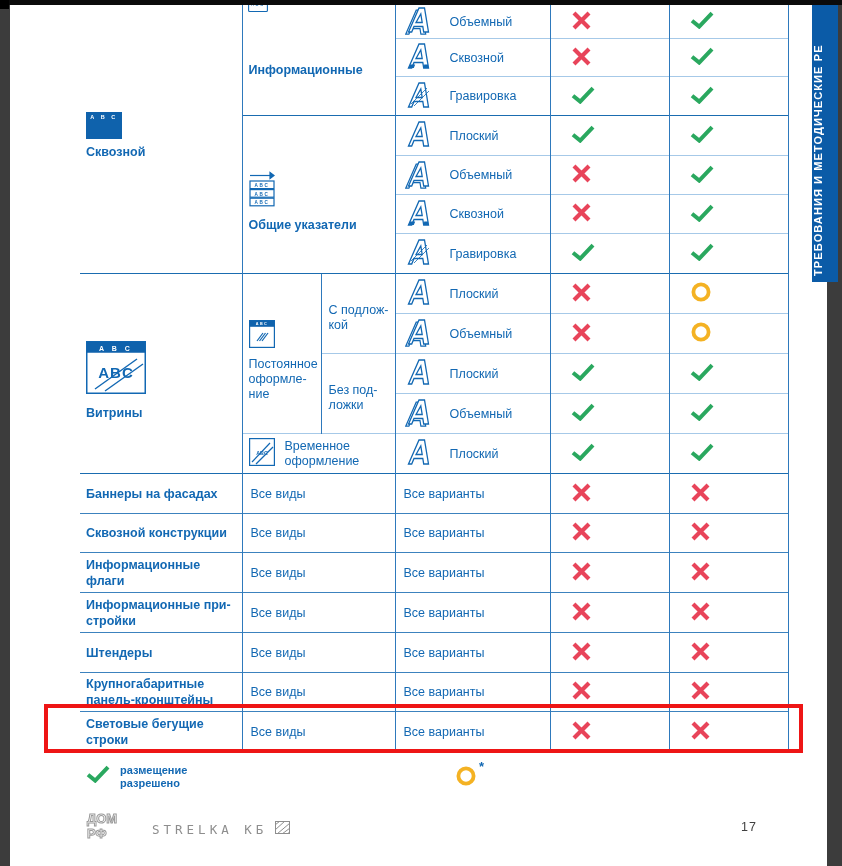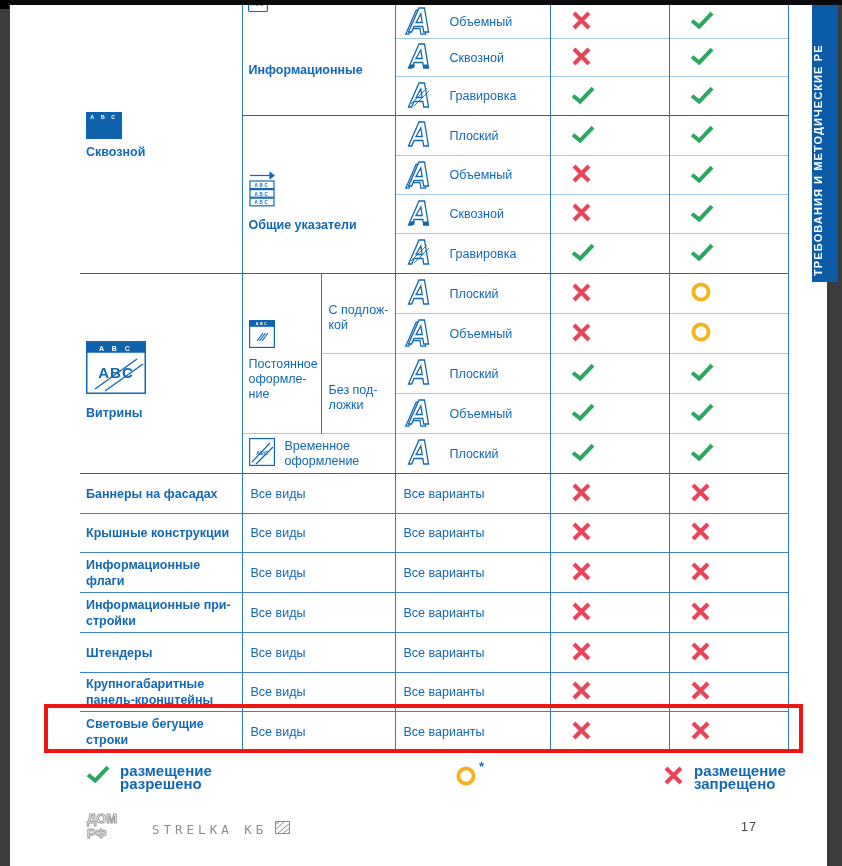--- a/index.html
+++ b/index.html
@@ -40,21 +40,21 @@
   .perm-icon{display:block;margin:14px 0 6px 6px;}
   .temp-wrap{display:flex;align-items:center;padding-left:6px;}
   .temp-wrap .tlabel{margin-left:10px;font-weight:normal;line-height:15px;}
   .sub{font-weight:normal;line-height:15px;padding:9px 6px 0 7px;}
   .gcell-label{font-weight:normal;}
   
   .hl-rect{position:absolute;left:34px;top:699px;width:759px;height:49px;
       border:4px solid #ee1515;box-sizing:border-box;z-index:6;pointer-events:none;}
   
   .legend-item{position:absolute;display:flex;align-items:flex-start;}
-  .legend-item .ltext{margin-left:10px;color:#1268b3;font-size:15px;font-weight:bold;line-height:13px;padding-top:1px;}
+  .legend-item .ltext{margin-left:10px;color:#1268b3;font-size:11px;font-weight:bold;line-height:13px;padding-top:1px;}
   .lg-ic{position:relative;flex:none;margin-top:2px;}
   .ast{position:absolute;right:-7px;top:-6px;color:#1268b3;font-size:13px;font-weight:bold;}
   
   .footer-logo{position:absolute;left:76px;top:806px;}
   .strelka{position:absolute;left:142px;top:816px;color:#8e8e8e;font-size:12.5px;
       font-family:"DejaVu Sans Mono","Liberation Mono",monospace;letter-spacing:4px;display:flex;align-items:center;}
   .strelka .hatch{margin-left:8px;}
   .pagenum{position:absolute;left:731px;top:815px;color:#404040;font-size:12.5px;letter-spacing:1px;}
 </style>
 </head>
@@ -405,21 +405,21 @@
             </td>
         <td class="mark-cell"><svg width="21" height="21" viewBox="0 0 21 21">
                 <path d="M3 3 L18 18 M18 3 L3 18" fill="none" stroke="#e8445a" stroke-width="4.2"></path>
               </svg></td>
         <td class="mark-cell lastcol"><svg width="21" height="21" viewBox="0 0 21 21">
                 <path d="M3 3 L18 18 M18 3 L3 18" fill="none" stroke="#e8445a" stroke-width="4.2"></path>
               </svg></td>
       </tr>
       <tr class="sep" style="height:39px">
         <td class="c1">
-              <div class="name">Крышные конструкции</div>
+              <div class="name">Сквозной конструкции</div>
             </td>
         <td colspan="2">
               <div class="plain">Все виды</div>
             </td>
         <td>
               <div class="plain">Все варианты</div>
             </td>
         <td class="mark-cell"><svg width="21" height="21" viewBox="0 0 21 21">
                 <path d="M3 3 L18 18 M18 3 L3 18" fill="none" stroke="#e8445a" stroke-width="4.2"></path>
               </svg></td>
@@ -520,26 +520,20 @@
     <div class="legend-item" style="left:76px;top:758px">
       <span class="lg-ic"><svg width="24" height="18" viewBox="0 0 24 18">
             <path d="M2 9.8 L9.2 15.6 L22 2.2" fill="none" stroke="#2aa85f" stroke-width="4"></path>
           </svg></span>
       <span class="ltext" style="max-width:100px">размещение разрешено</span>
     </div>
     <div class="legend-item" style="left:445px;top:758px">
       <span class="lg-ic"><svg width="22" height="22" viewBox="0 0 22 22">
             <circle cx="11" cy="11" r="7.6" fill="none" stroke="#f4b223" stroke-width="3.8"></circle>
           </svg><span class="ast">*</span></span>
-    </div>
-    <div class="legend-item" style="left:653px;top:758px">
-      <span class="lg-ic"><svg width="21" height="21" viewBox="0 0 21 21">
-            <path d="M3 3 L18 18 M18 3 L3 18" fill="none" stroke="#e8445a" stroke-width="4.2"></path>
-          </svg></span>
-      <span class="ltext" style="max-width:100px">размещение запрещено</span>
     </div>
 
     <span class="footer-logo">
       <svg width="36" height="30" viewBox="0 0 36 30">
         <text x="1" y="12" font-size="13" font-weight="bold" fill="none" stroke="#9a9a9a" stroke-width="1" font-family="Liberation Sans">ДОМ</text>
         <text x="1" y="27" font-size="13" font-weight="bold" fill="none" stroke="#9a9a9a" stroke-width="1" font-family="Liberation Sans">РФ</text>
       </svg>
     </span>
     <div class="strelka">
       <span>STRELKA КБ</span>

